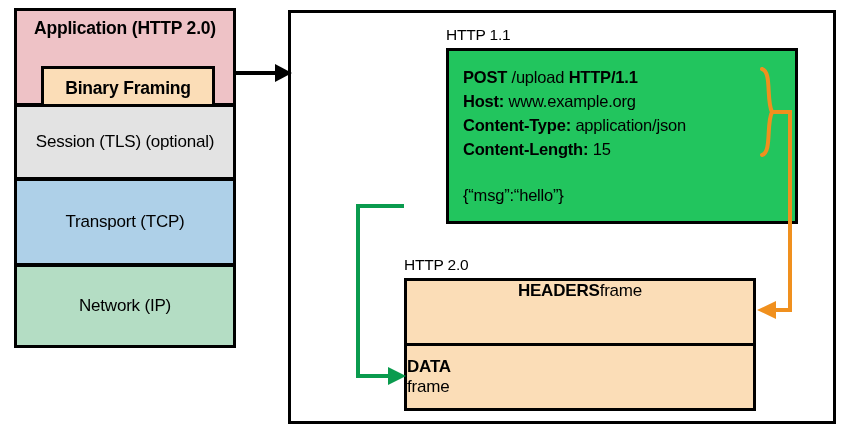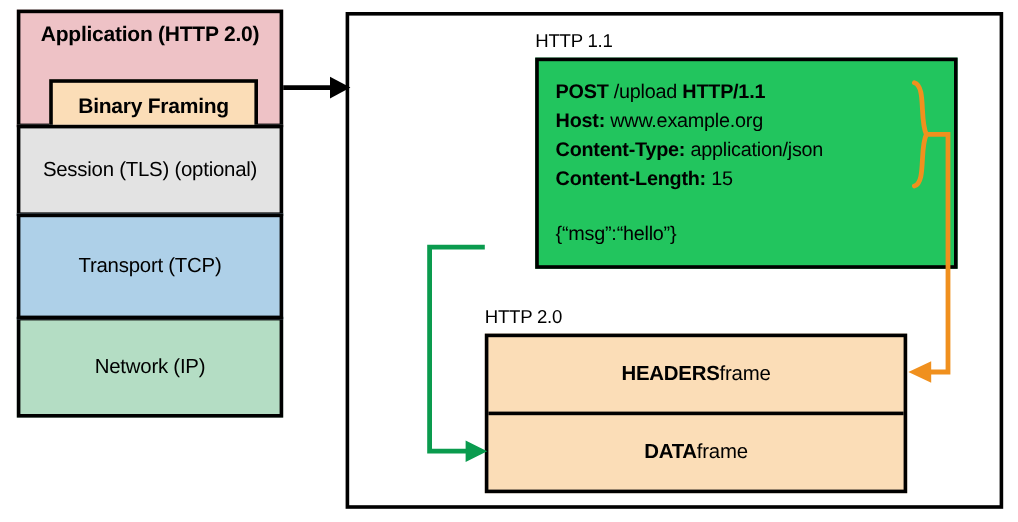--- a/index.html
+++ b/index.html
@@ -134,26 +134,25 @@
   
   .frames {
     width: 352px;
     box-sizing: border-box;
     border: 3px solid #000000;
     background: #fbddb7;
   }
   .frame-row {
     height: 62px;
     display: flex;
-    align-items: center;
     justify-content: center;
     font-size: 17px;
     letter-spacing: -0.2px;
   }
-  .frame-row + .frame-row { border-top: 3px solid #000000; }
+  .frame-row + .frame-row { border-top: 3px solid #000000; flex-direction: column; }
   .frame-row b { font-weight: bold; }
 
   .overlay {
     position: absolute;
     left: 0; top: 0;
     width: 848px;
     height: 435px;
     pointer-events: none;
   }
 </style>

